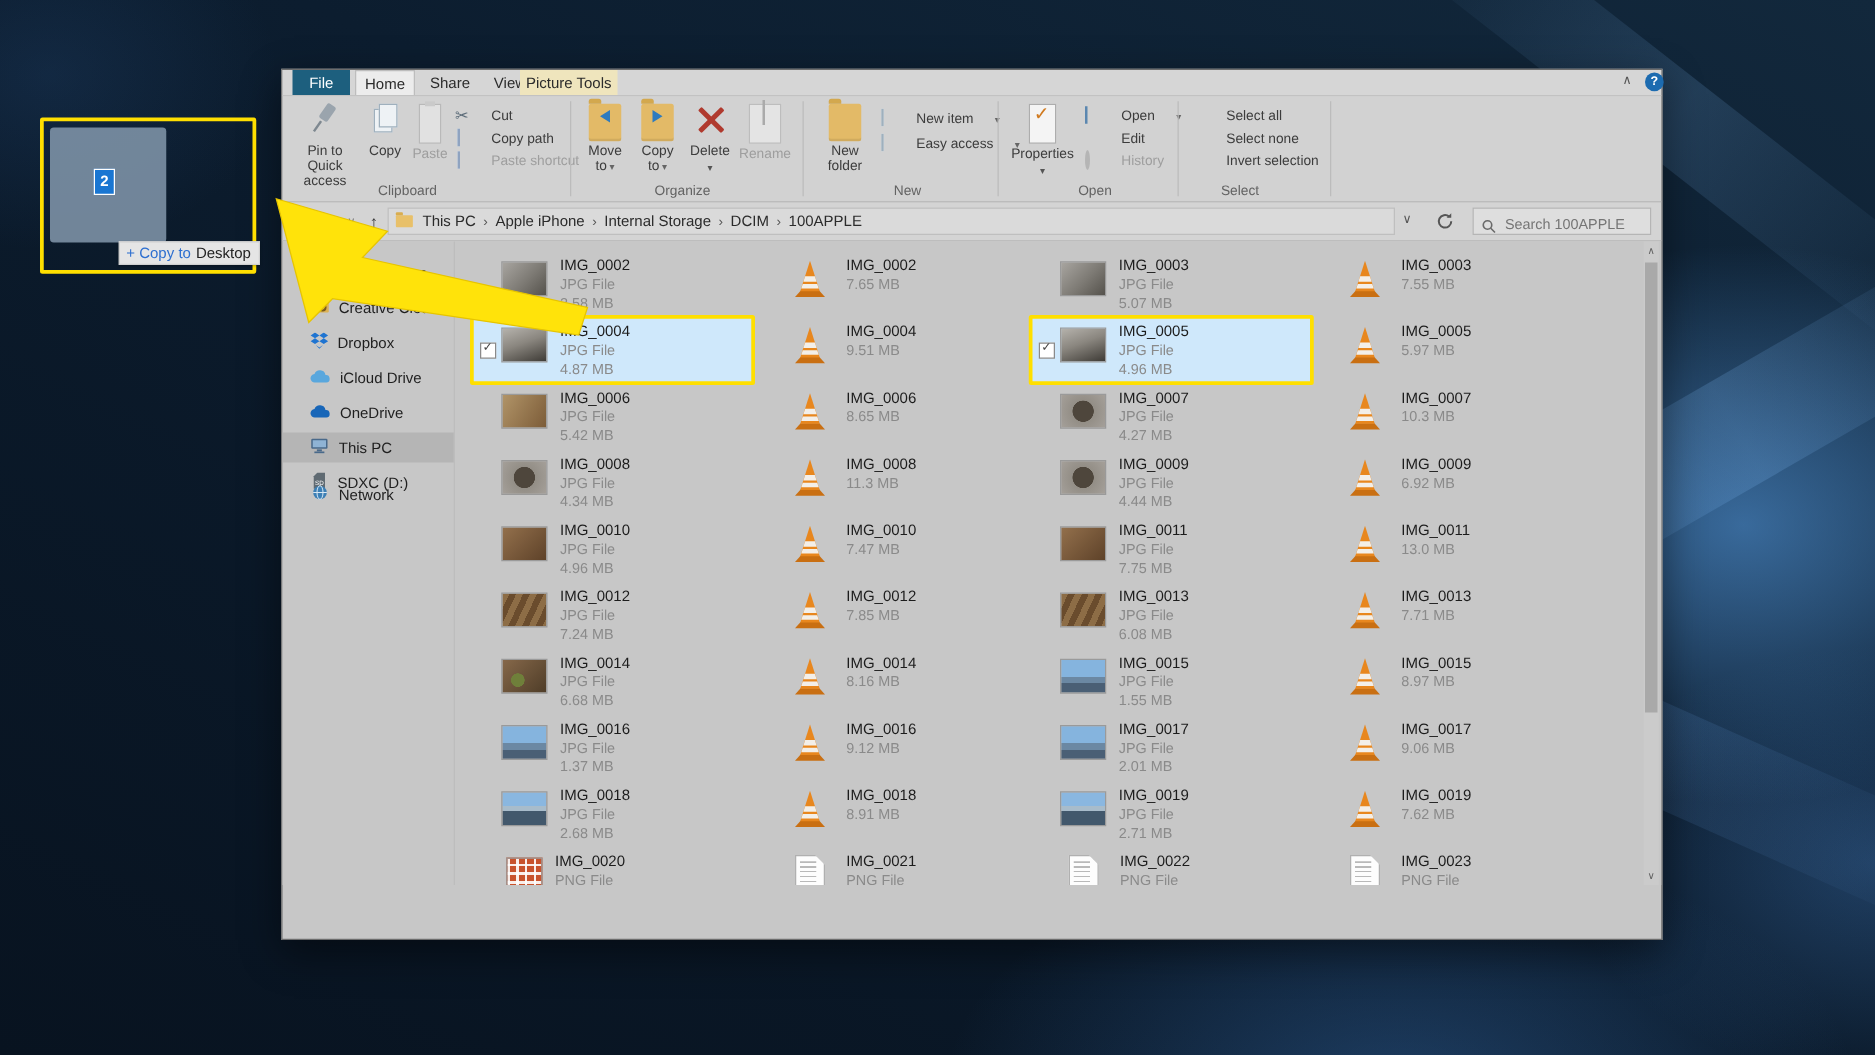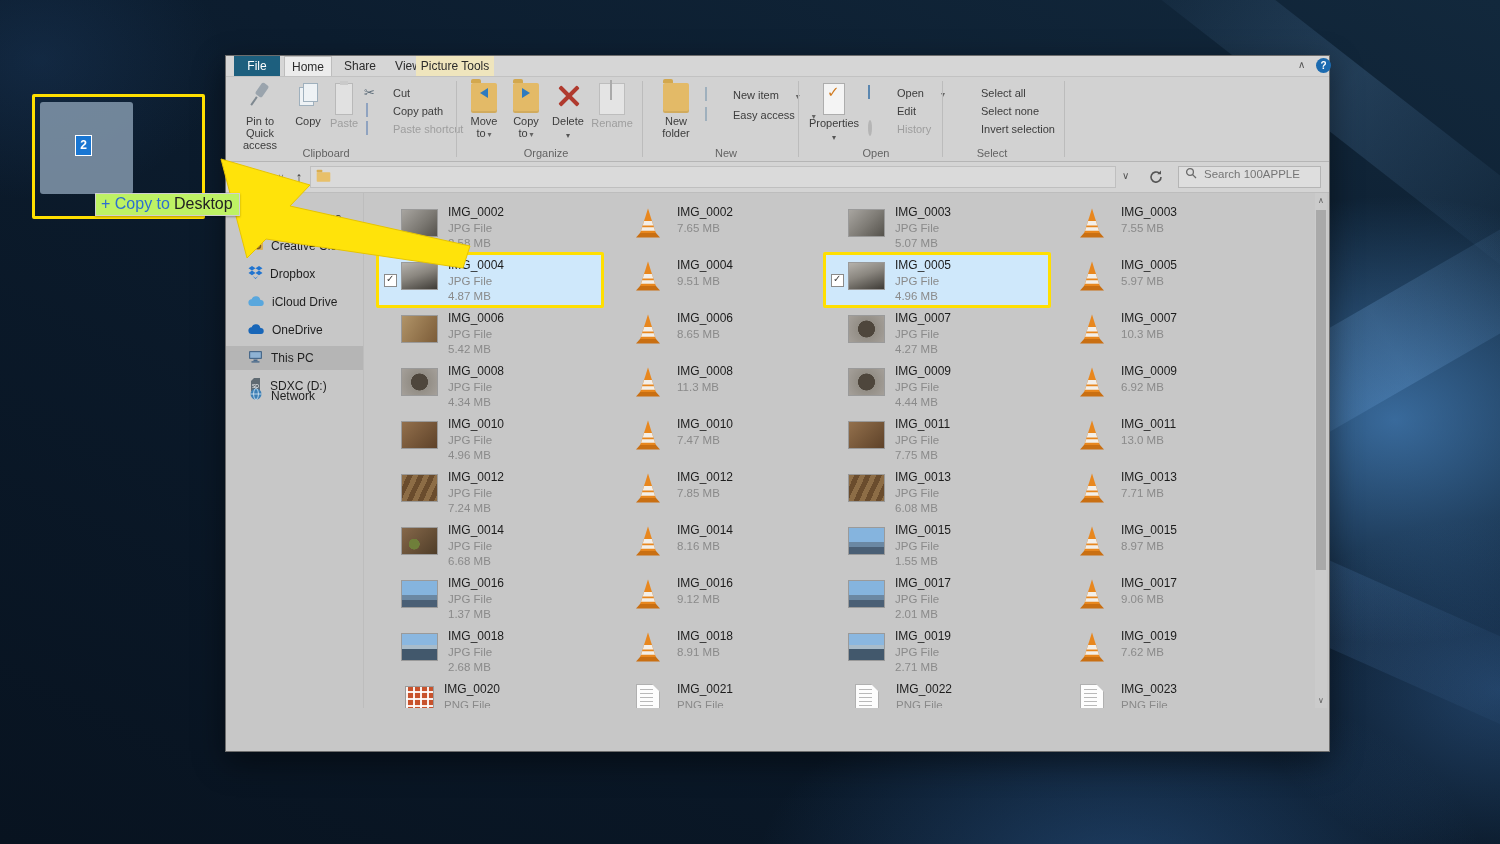--- a/index.html
+++ b/index.html
@@ -108,21 +108,21 @@
   .addrbar{position:relative;height:30px;background:#d4d4d4;border-bottom:1px solid #bdbdbd;}
   .nav-ic{position:absolute;top:0;height:30px;line-height:30px;font-size:14px;color:#3a3a3a;text-align:center;}
   .crumbfield{position:absolute;left:84px;top:4px;width:806px;height:22px;background:#dadada;border:1px solid #bfbfbf;
     box-sizing:border-box;display:flex;align-items:center;padding-left:4px;}
   .crumbfield .fold{transform:scale(.8);}
   .crumb{padding:0 6px;color:#2b2b2b;white-space:nowrap;}
   .crumb-sep{color:#555;font-size:11px;}
   .addr-dd{position:absolute;left:896px;top:8px;color:#555;font-size:10px;}
   .refresh{position:absolute;left:922px;top:7px;width:16px;height:16px;}
   .searchbox{position:absolute;left:952px;top:4px;width:143px;height:22px;background:#dedede;border:1px solid #b5b5b5;
-    box-sizing:border-box;display:flex;align-items:flex-start;gap:5px;padding-left:6px;}
+    box-sizing:border-box;display:flex;align-items:flex-end;gap:5px;padding-left:6px;}
   .searchbox input{border:none;background:transparent;outline:none;font-size:11.5px;color:#5f5f5f;width:110px;
     font-family:"Liberation Sans","DejaVu Sans",sans-serif;}
 
   
   .main{position:relative;height:515px;background:#c7c7c7;overflow:hidden;}
   .sidebar{position:absolute;left:0;top:0;width:138px;height:100%;border-right:1px solid #bdbdbd;box-sizing:border-box;}
   .side-item{position:absolute;left:0;width:137px;height:24px;display:flex;align-items:center;gap:7px;padding-left:22px;box-sizing:border-box;font-size:12px;color:#1f1f1f;white-space:nowrap;}
   .side-item.active{background:#b5b5b5;}
   .side-item svg{flex:0 0 auto;}
 
@@ -168,22 +168,22 @@
   .st-view1{position:absolute;left:1058px;top:5px;width:14px;height:11px;
     background:repeating-linear-gradient(#9a9a9a 0 2px,transparent 2px 4px);opacity:.8;}
   .st-view2{position:absolute;left:1080px;top:4px;width:16px;height:13px;border:1px solid #2f77b5;
     background:linear-gradient(#9cc4e4 55%,#3f7fb5 55%);box-sizing:border-box;}
 
   
   .anno-box{position:absolute;left:32px;top:94px;width:167px;height:119px;border:3px solid #ffdf00;border-radius:2px;z-index:60;}
   .ghost{position:absolute;left:5px;top:5px;width:93px;height:92px;background:rgba(128,148,168,.88);border-radius:3px;}
   .dragbadge{position:absolute;left:40px;top:38px;width:15px;height:19px;background:#1976d2;border:1px solid #fff;
     color:#fff;font-size:12px;font-weight:bold;text-align:center;line-height:19px;box-sizing:content-box;}
-  .dragtip{position:absolute;left:60px;top:96px;background:#bef264;border:1px solid #d0d0d0;white-space:nowrap;
-    font-size:16px;padding:1px 6px 2px 5px;box-shadow:0 1px 2px rgba(0,0,0,.3);}
+  .dragtip{position:absolute;left:60px;top:96px;background:#e5e5e5;border:1px solid #d0d0d0;white-space:nowrap;
+    font-size:12px;padding:1px 6px 2px 5px;box-shadow:0 1px 2px rgba(0,0,0,.3);}
   .dragtip .plus,.dragtip .act{color:#2d6fd0;}
   .dragtip .tgt{color:#222;margin-left:4px;}
   .arrow-svg{position:absolute;left:0;top:0;z-index:55;pointer-events:none;}
 </style>
 </head>
 <body>
 
 <div class="beam beam1"></div>
 <div class="beam beam2"></div>
 <div class="beam beam3"></div>
@@ -314,20 +314,21 @@
     <div class="grp-sep" style="left:838px"></div>
   </div>
 
   <div class="addrbar">
     <div class="nav-ic" style="left:8px;width:20px">←</div>
     <div class="nav-ic" style="left:30px;width:18px;color:#a7a7a7">→</div>
     <div class="nav-ic" style="left:48px;width:14px;font-size:9px;color:#777">∨</div>
     <div class="nav-ic" style="left:64px;width:18px">↑</div>
     <div class="crumbfield">
       <span class="fold"></span>
+      <span id="crumbs"><span class="crumb">This PC</span><span class="crumb-sep">›</span><span class="crumb">Apple iPhone</span><span class="crumb-sep">›</span><span class="crumb">Internal Storage</span><span class="crumb-sep">›</span><span class="crumb">DCIM</span><span class="crumb-sep">›</span><span class="crumb">100APPLE</span></span>
     </div>
     <div class="addr-dd">∨</div>
     <div class="refresh">
       <svg width="16" height="16" viewBox="0 0 16 16">
           <path d="M13 8a5 5 0 1 1-1.7-3.7" fill="none" stroke="#555" stroke-width="1.6"></path>
           <path d="M13 1.5 L13 5.2 L9.3 5.2 Z" fill="#555"></path>
         </svg>
     </div>
     <div class="searchbox">
       <svg width="12" height="12" viewBox="0 0 12 12">

